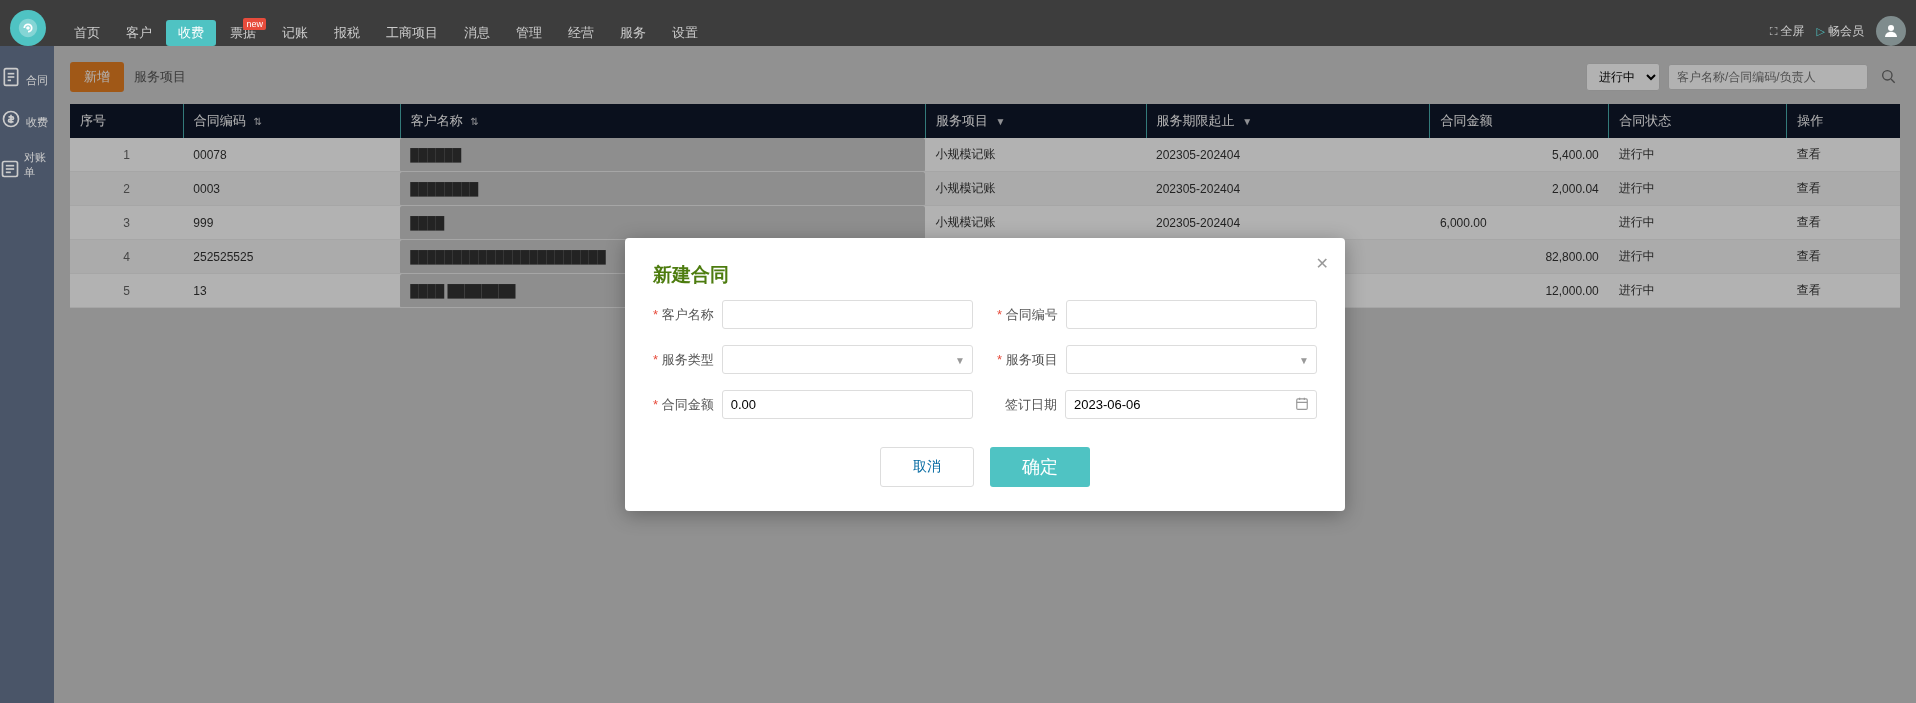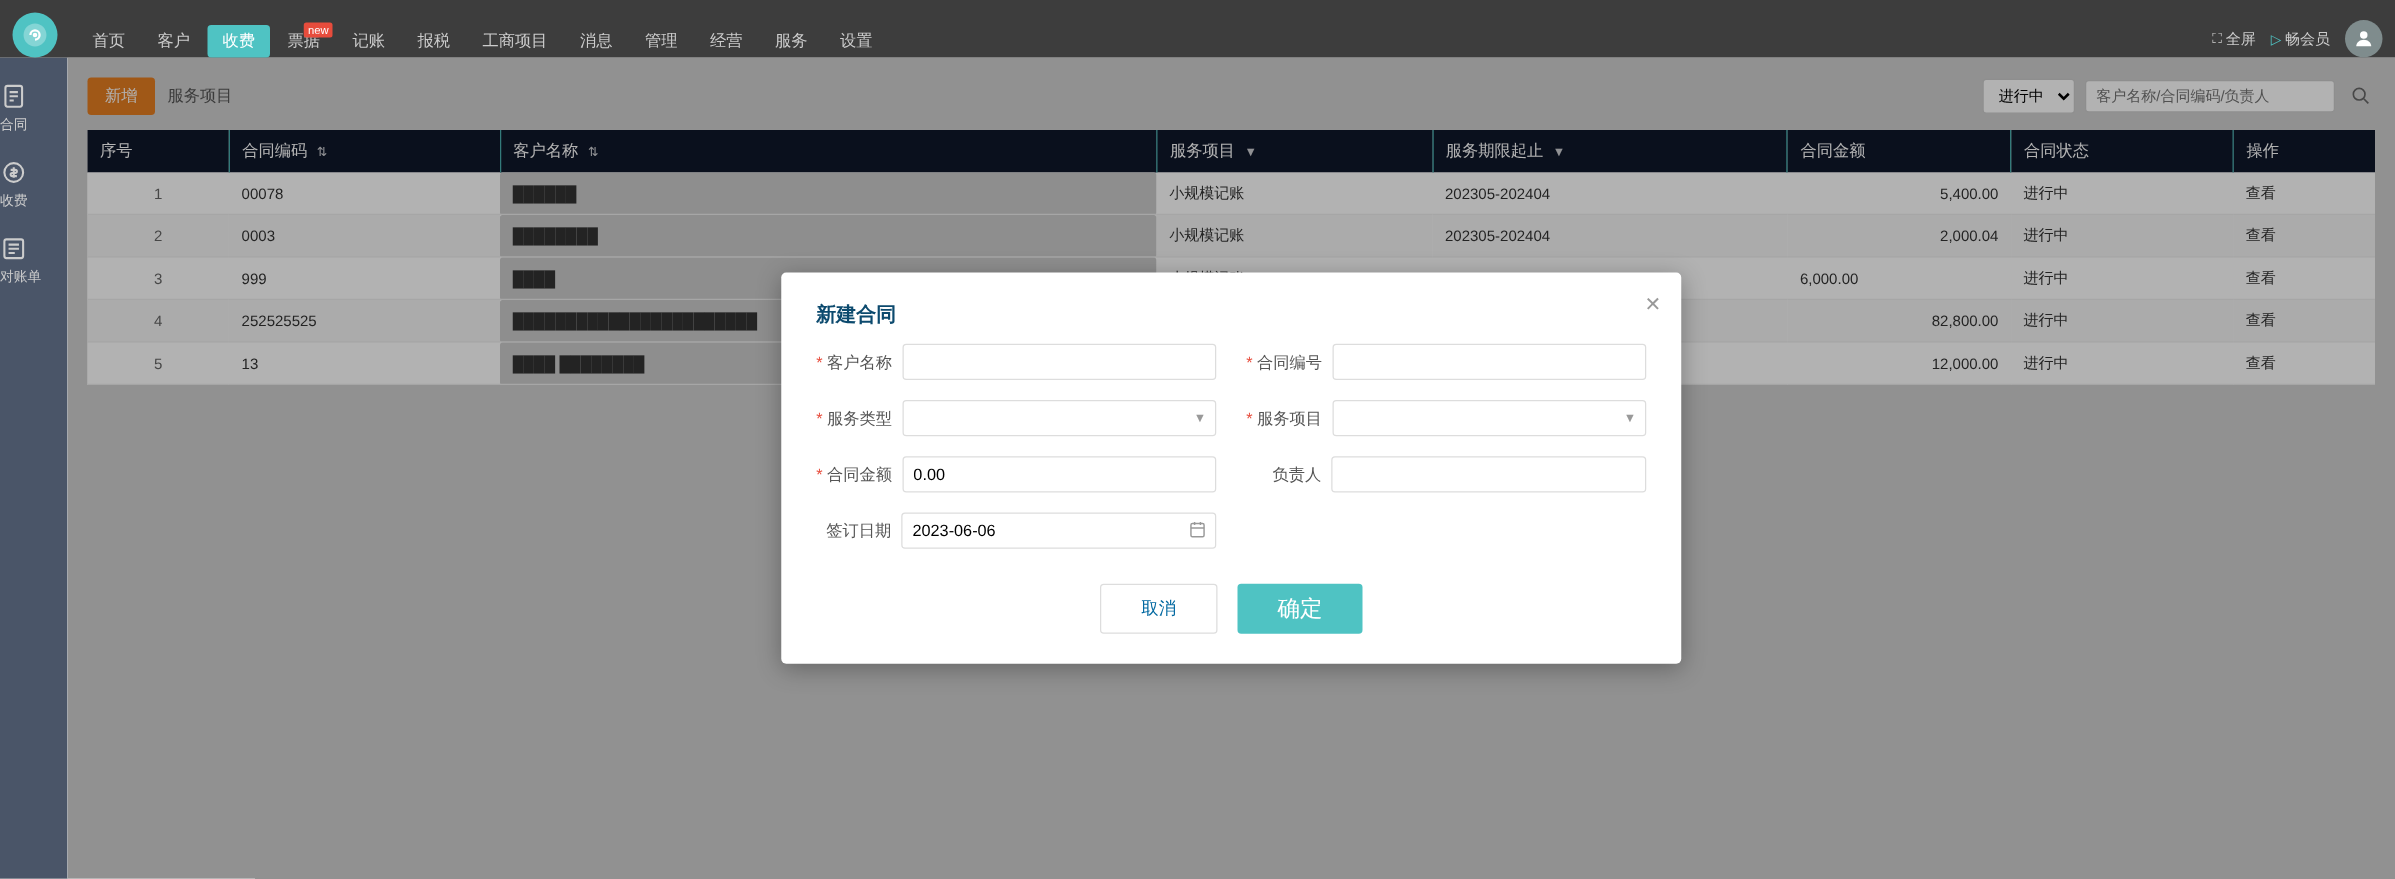--- a/index.html
+++ b/index.html
@@ -83,22 +83,22 @@
       background: #4a5568;
       display: flex;
       flex-direction: column;
       align-items: center;
       padding-top: 10px;
       gap: 0;
     }
     .sidebar-item {
       width: 54px;
       display: flex;
-      flex-direction: column;
-      align-items: flex-start;
+      flex-direction: row;
+      align-items: flex-end;
       padding: 10px 0;
       cursor: pointer;
       color: #ccc;
       font-size: 11px;
       gap: 4px;
     }
     .sidebar-item .si-icon {
       width: 22px; height: 22px;
       display: flex; align-items: center; justify-content: center;
     }
@@ -218,22 +218,22 @@
     }
     .modal {
       background: #fff;
       border-radius: 4px;
       width: 720px;
       padding: 24px 28px;
       position: relative;
       box-shadow: 0 4px 20px rgba(0,0,0,0.3);
     }
     .modal-title {
-      font-size: 16px;
-      color: #0c4a6e;
+      font-size: 19px;
+      color: #4d7c0f;
       margin-bottom: 12px;
       font-weight: bold;
     }
     .modal-close {
       position: absolute;
       top: 16px; right: 16px;
       cursor: pointer;
       color: #999;
       font-size: 16px;
       background: none;
@@ -538,24 +538,20 @@
               <select>
                 <option value=""></option>
               </select>
             </div>
           </div>
 
           <div class="form-row">
             <label class="form-label required">合同金额</label>
             <input class="form-input" type="text" value="0.00" style="">
           </div>
-          <div class="form-row">
-            <label class="form-label">负责人</label>
-            <input class="form-input" type="text" style="">
-          </div>
 
           <div class="form-row">
             <label class="form-label">签订日期</label>
             <div class="date-input-wrapper">
               <input type="text" value="2023-06-06" style="">
               <span class="cal-icon">
                 <svg width="14" height="14" viewBox="0 0 24 24" fill="none" stroke="#999" stroke-width="2">
                   <rect x="3" y="4" width="18" height="18" rx="2"></rect>
                     <line x1="16" y1="2" x2="16" y2="6"></line>
                     <line x1="8" y1="2" x2="8" y2="6"></line>

